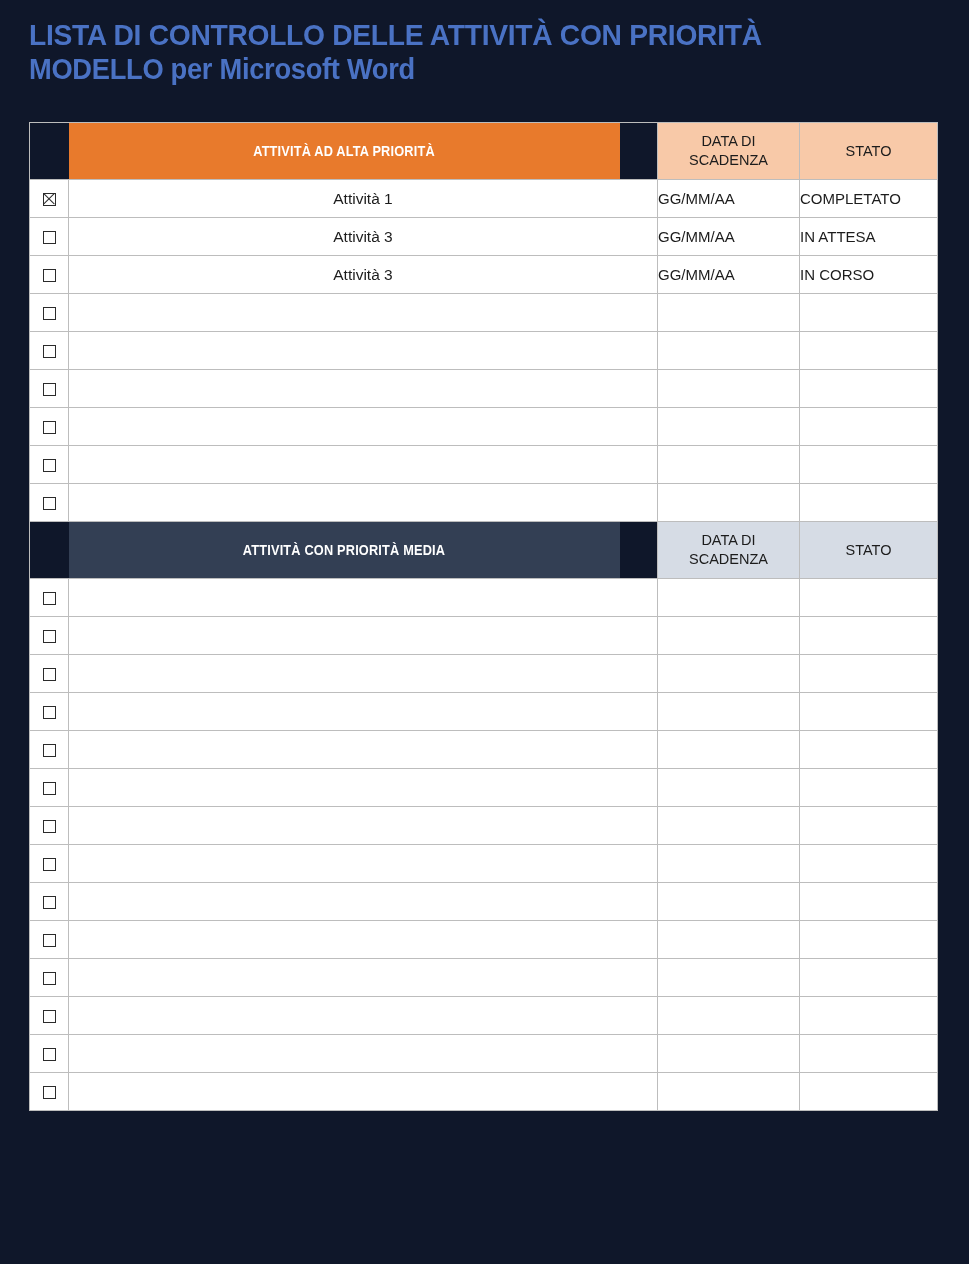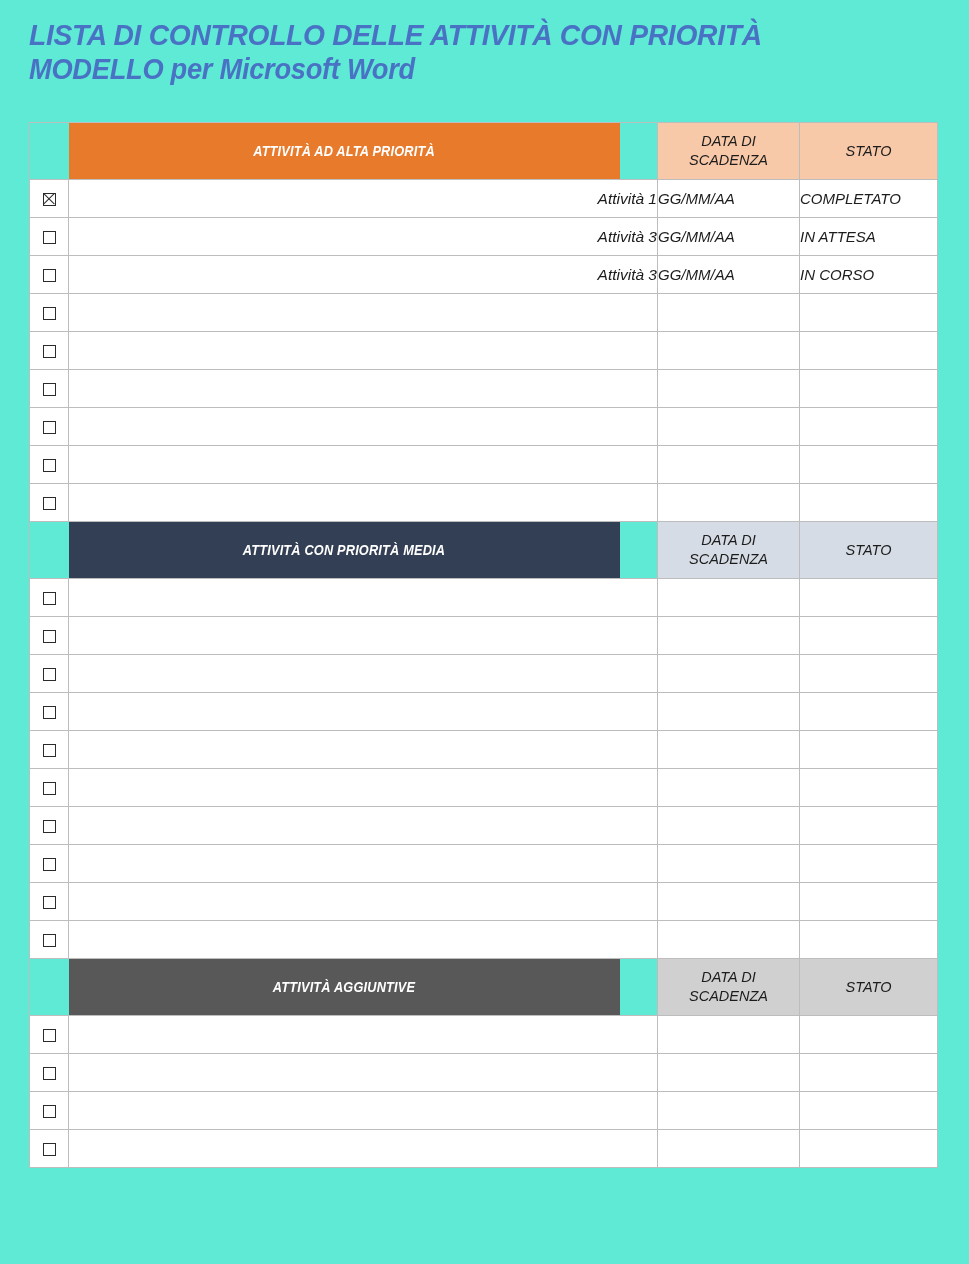--- a/index.html
+++ b/index.html
@@ -12,22 +12,21 @@
     width: 969px;
     height: 1264px;
     font-family: "Liberation Sans", sans-serif;
     overflow: hidden;
   }
 
   .page {
     position: relative;
     width: 969px;
     height: 1264px;
-    background: #5eead4;
-    font-style: italic;
+    background: #0f172a;
   }
 
   
   .title-block {
     position: absolute;
     left: 29px;
     top: 18px;
     width: 910px;
   }
   .title-line {
@@ -124,21 +123,21 @@
     height: 1.3px;
     background: #2b2b2b;
   }
   .cbox.checked::before { transform: translate(-50%,-50%) rotate(45deg); }
   .cbox.checked::after  { transform: translate(-50%,-50%) rotate(-45deg); }
 
   .task-cell {
     padding-left: 14px;
     font-size: 15.5px;
     color: #1c1c1c;
-    text-align: right;
+    text-align: center;
     margin-left: 29px;
   }
   .date-cell, .stat-cell {
     font-size: 15px;
     color: #1c1c1c;
   }
 </style>
 </head>
 <body>
 
@@ -280,28 +279,20 @@
           <td class="row-cell task-cell"></td>
           <td class="row-cell date-cell"></td>
           <td class="row-cell stat-cell"></td>
         </tr>
         <tr>
           <td class="row-cell cb-cell"><span class="cbox"></span></td>
           <td class="row-cell task-cell"></td>
           <td class="row-cell date-cell"></td>
           <td class="row-cell stat-cell"></td>
         </tr>
-        <tr class="sec-head s-extra">
-          <td class="sec-title bar" colspan="2">ATTIVITÀ AGGIUNTIVE</td>
-          <td class="sec-sub sub">
-            <span class="l2">DATA DI</span>
-            <span class="l2">SCADENZA</span>
-          </td>
-          <td class="sec-sub sub">STATO</td>
-        </tr>
         <tr>
           <td class="row-cell cb-cell"><span class="cbox"></span></td>
           <td class="row-cell task-cell"></td>
           <td class="row-cell date-cell"></td>
           <td class="row-cell stat-cell"></td>
         </tr>
         <tr>
           <td class="row-cell cb-cell"><span class="cbox"></span></td>
           <td class="row-cell task-cell"></td>
           <td class="row-cell date-cell"></td>

